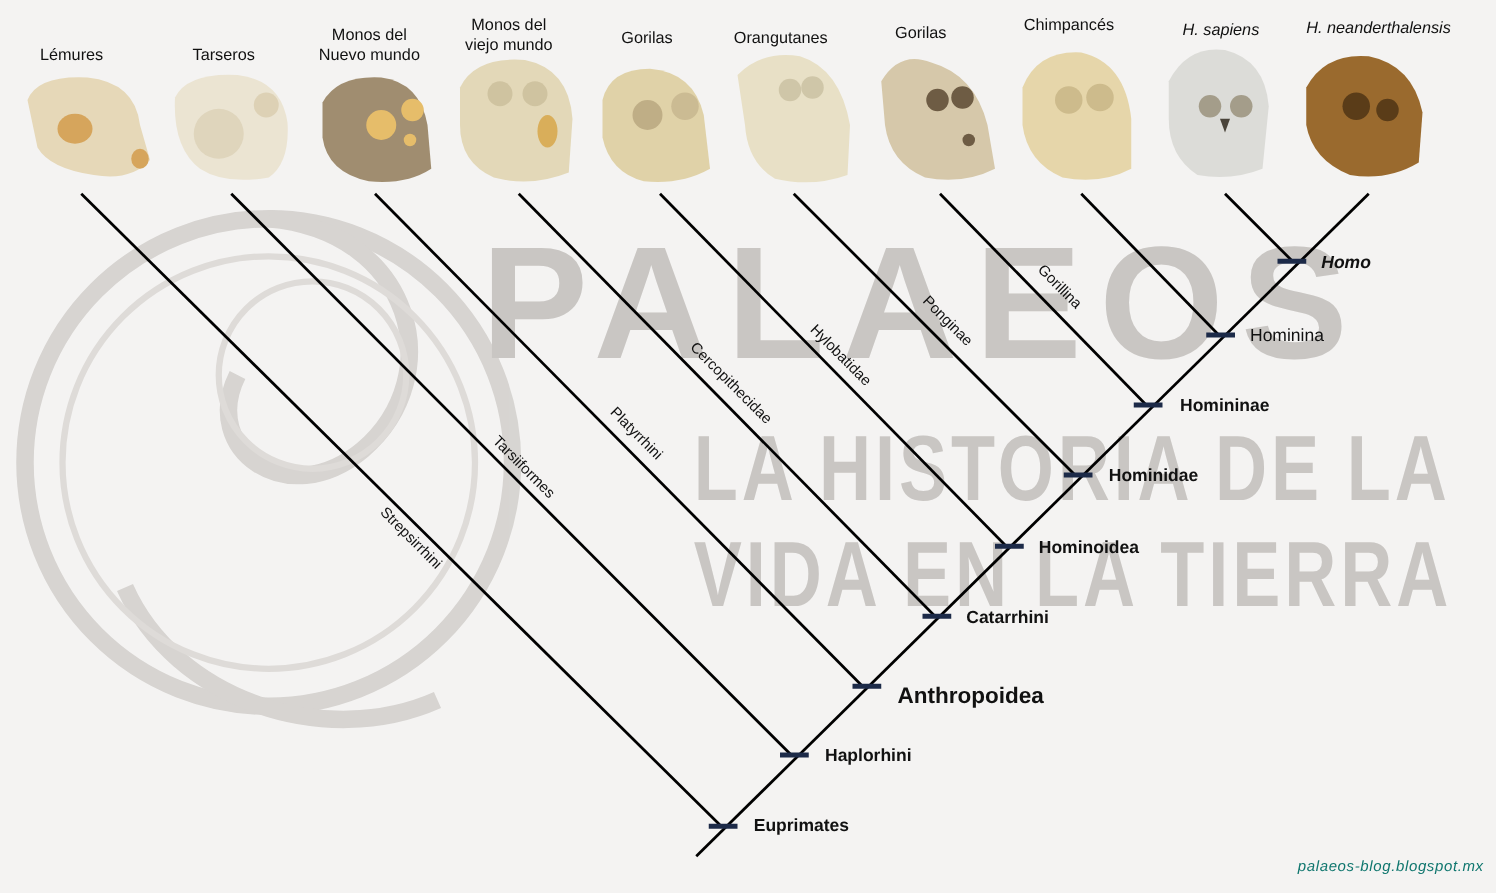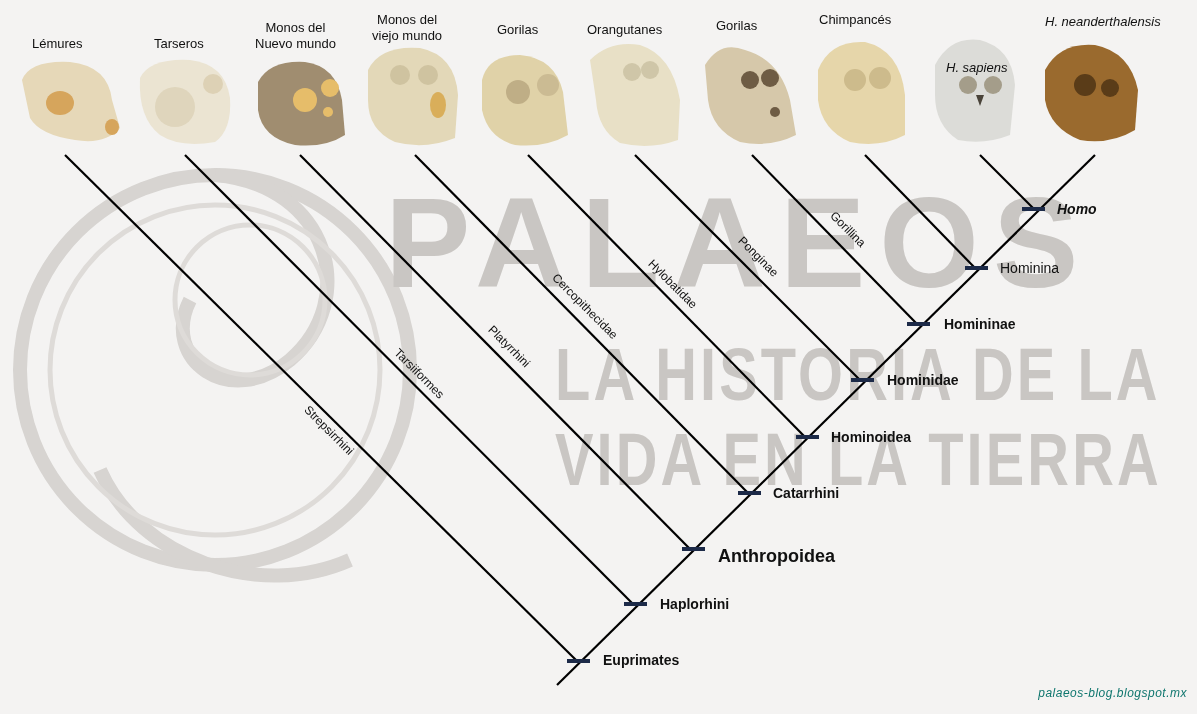--- a/index.html
+++ b/index.html
@@ -123,21 +123,21 @@
       <div>Nuevo mundo</div>
     </div>
   <div class="taxon" style="left:372px; top:12px;">
       <div>Monos del</div>
       <div>viejo mundo</div>
     </div>
   <div class="taxon" style="left:497px; top:22px;">Gorilas</div>
   <div class="taxon" style="left:587px; top:22px;">Orangutanes</div>
   <div class="taxon" style="left:716px; top:18px;">Gorilas</div>
   <div class="taxon" style="left:819px; top:12px;">Chimpancés</div>
-  <div class="taxon it" style="left:946px; top:16px;margin-top:44px;">H. sapiens</div>
+  <div class="taxon it" style="left:946px; top:16px;">H. sapiens</div>
   <div class="taxon it" style="left:1045px; top:14px;">H. neanderthalensis</div>
 
   <div class="taxon" style="left:312px; top:402px; font-size:12px; transform:rotate(45deg); transform-origin:left top;">Strepsirrhini</div>
   <div class="taxon" style="left:402px; top:345px; font-size:12px; transform:rotate(45deg); transform-origin:left top;">Tarsiiformes</div>
   <div class="taxon" style="left:496px; top:322px; font-size:12px; transform:rotate(45deg); transform-origin:left top;">Platyrrhini</div>
   <div class="taxon" style="left:560px; top:270px; font-size:12px; transform:rotate(45deg); transform-origin:left top;">Cercopithecidae</div>
   <div class="taxon" style="left:656px; top:256px; font-size:12px; transform:rotate(45deg); transform-origin:left top;">Hylobatidae</div>
   <div class="taxon" style="left:746px; top:233px; font-size:12px; transform:rotate(45deg); transform-origin:left top;">Ponginae</div>
   <div class="taxon" style="left:838px; top:208px; font-size:12px; transform:rotate(45deg); transform-origin:left top;">Gorillina</div>
 

